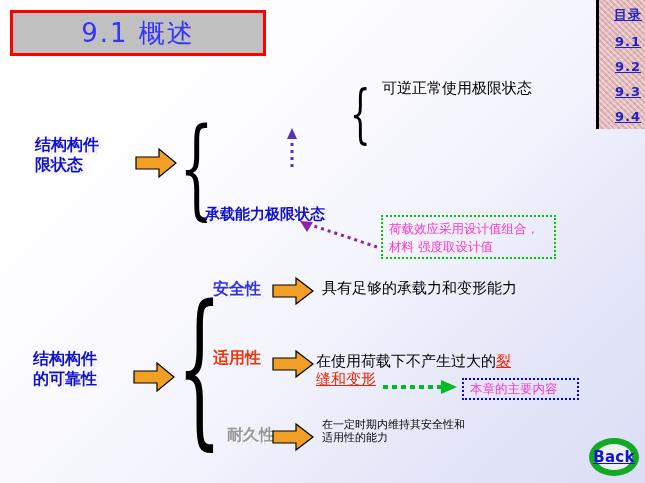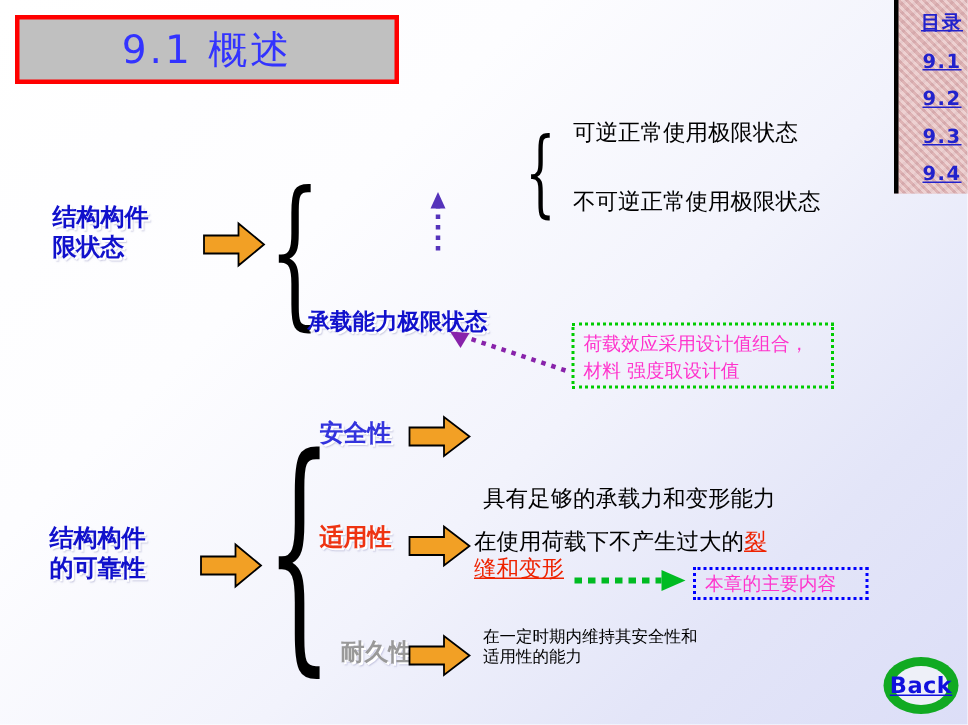--- a/index.html
+++ b/index.html
@@ -163,21 +163,20 @@
       <polygon points="1,9 24,9 24,1 41,15 24,29 24,21 1,21" fill="#f2a025" stroke="#000000" stroke-width="1.2"></polygon>
     </svg>
   </div>
 
   <div class="brace" style="left:179px; top:118px; font-size:100px; transform:scaleX(.55) scaleY(1.08);">{</div>
 
 
   <div class="brace" style="left:350px; top:84px; font-size:62px; transform:scaleX(.52) scaleY(1.02);">{</div>
 
   <div class="node" style="left:382px; top:79px; font-size:15px; color:#000000;">可逆正常使用极限状态</div>
-  <div class="node" style="left:382px; top:125px; font-size:15px; color:#000000;">不可逆正常使用极限状态</div>
 
   <svg class="dotted-conn" style="left:284px; top:126px;" width="16" height="42">
     <line x1="8" y1="41" x2="8" y2="12" stroke="#5533bb" stroke-width="3" stroke-dasharray="3,4"></line>
     <polygon points="8,2 3,13 13,13" fill="#5533bb"></polygon>
   </svg>
 
 
   <div class="node bold-shadow" style="left:205px; top:205px; font-size:15px; color:#1111cc;">承载能力极限状态</div>
 
   <svg class="dotted-conn" style="left:295px; top:218px;" width="86" height="32">
@@ -198,21 +197,21 @@
   </div>
 
   <div class="brace" style="left:177px; top:283px; font-size:168px; transform:scaleX(.42) scaleY(1.0);">{</div>
 
   <div class="node bold-shadow" style="left:213px; top:279px; font-size:16px; color:#3333dd;">安全性</div>
   <div class="arrow-orange" style="left:272px; top:277px; width:42px; height:28px;">
     <svg viewBox="0 0 42 28" xmlns="http://www.w3.org/2000/svg">
       <polygon points="1,8 24,8 24,1 41,14 24,27 24,20 1,20" fill="#f2a025" stroke="#000000" stroke-width="1.2"></polygon>
     </svg>
   </div>
-  <div class="node" style="left:322px; top:279px; font-size:15px; color:#000000;margin-top:44px;">具有足够的承载力和变形能力</div>
+  <div class="node" style="left:322px; top:279px; font-size:15px; color:#000000;">具有足够的承载力和变形能力</div>
 
   <div class="node bold-shadow" style="left:213px; top:348px; font-size:16px; color:#ee3311;">适用性</div>
   <div class="arrow-orange" style="left:272px; top:350px; width:42px; height:28px;">
     <svg viewBox="0 0 42 28" xmlns="http://www.w3.org/2000/svg">
       <polygon points="1,8 24,8 24,1 41,14 24,27 24,20 1,20" fill="#f2a025" stroke="#000000" stroke-width="1.2"></polygon>
     </svg>
   </div>
   <div class="node" style="left:316px; top:352px; font-size:15px; color:#000000;"><span>在使用荷载下不产生过大的</span><span style="color:#ee2200; text-decoration:underline;">裂
 缝和变形</span></div>
 

